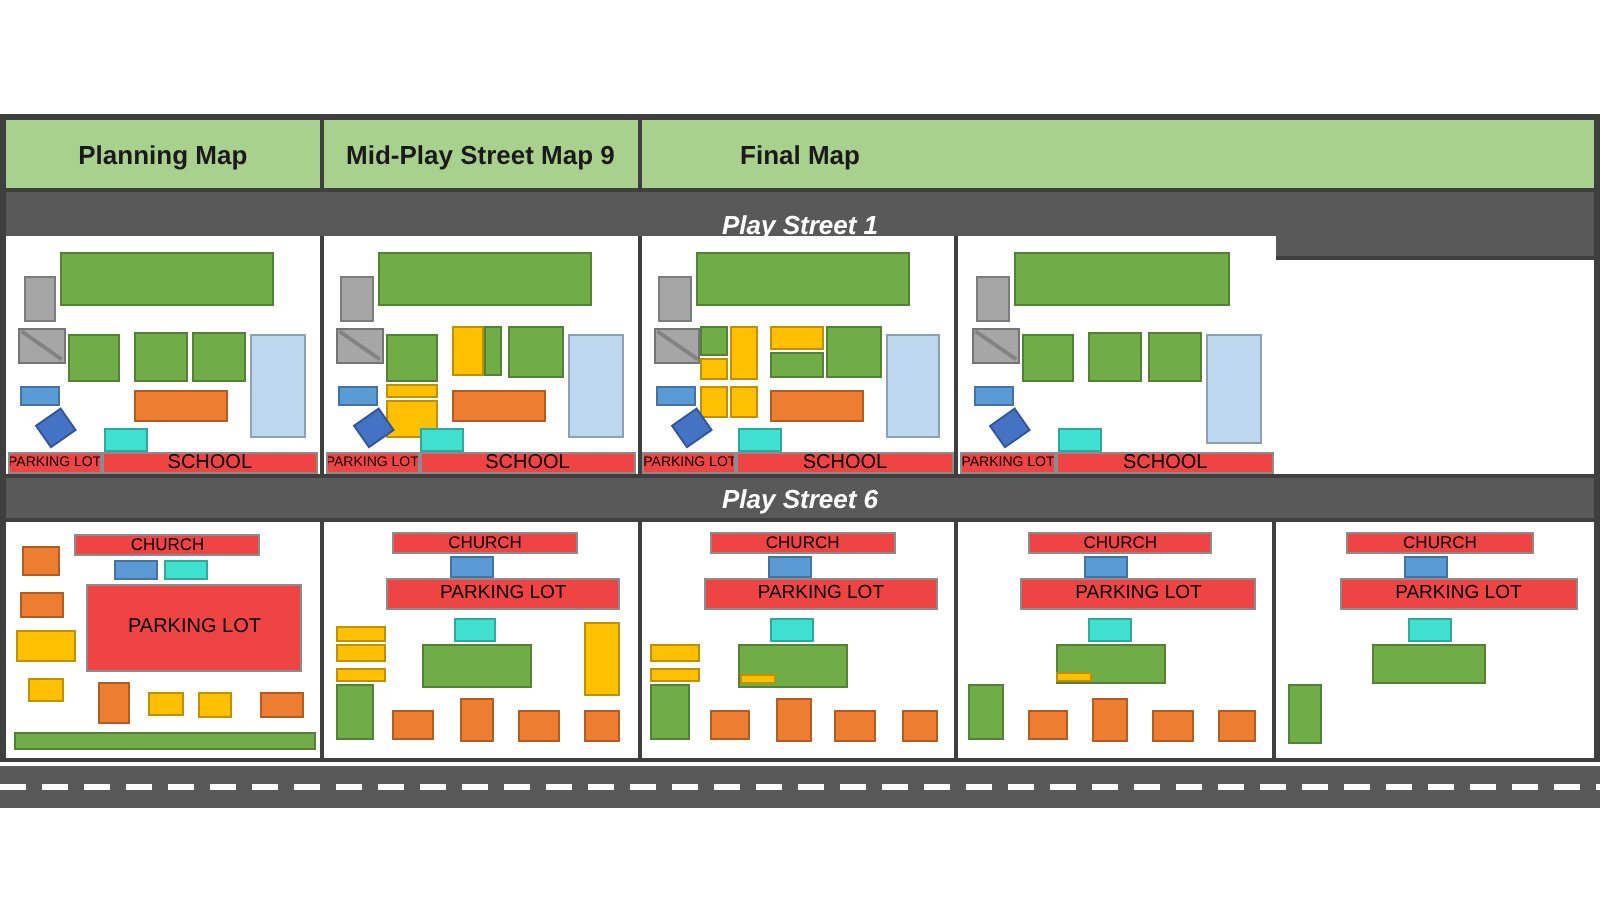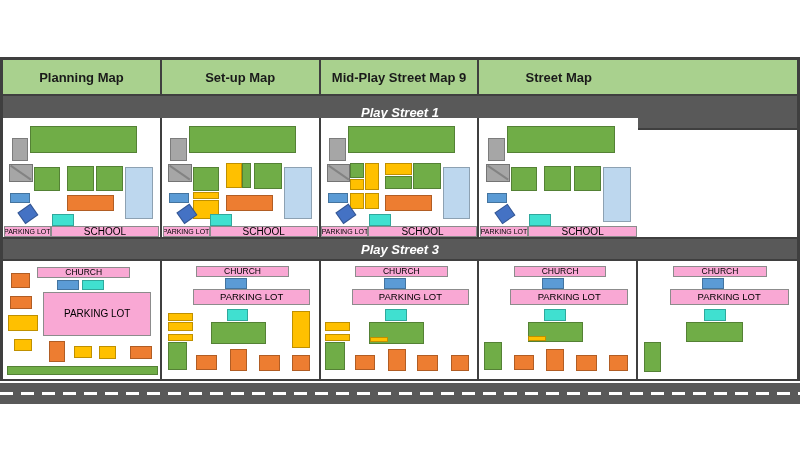--- a/index.html
+++ b/index.html
@@ -23,36 +23,35 @@
   .row2{top:261px;height:120px;border-bottom:2px solid #3f3f3f;}
   .cell{position:relative;background:#ffffff;border-right:2px solid #3f3f3f;
         box-sizing:border-box;overflow:hidden;}
   .cell:last-child{border-right:none;}
   .text-cell{background:#e7e6e6;display:flex;align-items:center;justify-content:center;
              text-align:center;font-size:13px;color:#1a1a1a;padding:0 18px;line-height:1.35;}
   .shp{position:absolute;box-sizing:border-box;}
   .rect{border:1px solid rgba(0,0,0,0.25);}
   .diag{background:#a6a6a6;border:1px solid rgba(0,0,0,0.3);}
   .diag svg{position:absolute;left:0;top:0;width:100%;height:100%;display:block;}
-  .lbl{background:#f9a8d4;border:1px solid #8c8c8c;color:#000;display:flex;
+  .lbl{background:#ef4444;border:1px solid #8c8c8c;color:#000;display:flex;
        align-items:center;justify-content:center;white-space:nowrap;line-height:1;overflow:hidden;text-align:right;}
   .road{top:383px;height:21px;background:#595959;border:none;}
   .road-line{position:absolute;left:0;top:9px;width:100%;height:3px;
      background:repeating-linear-gradient(90deg,#ffffff 0,#ffffff 13px,transparent 13px,transparent 21px);}
 </style>
 </head>
 <body>
 
 <div id="canvas">
 
   <div class="band header-row">
     <div class="header-cell">Planning Map</div>
-    <div class="header-cell">Set-up Map</div>
     <div class="header-cell">Mid-Play Street Map 9</div>
-    <div class="header-cell">Street Map</div>
+    <div class="header-cell">Final Map</div>
   </div>
 
   <div class="band banner banner1">Play Street 1</div>
 
   <div class="band map-row row1">
     <div class="cell">
         <div class="shp rect" style="left: 5.5%; top: 17%; width: 10.5%; height: 19%; background: rgb(166, 166, 166);"></div>
         <div class="shp rect" style="left: 17.5%; top: 6.5%; width: 68%; height: 23%; background: rgb(112, 173, 71);"></div>
         <div class="shp diag" style="left: 4%; top: 39%; width: 15%; height: 14.5%;">
           <svg viewBox="0 0 100 100" preserveAspectRatio="none">
@@ -129,21 +128,21 @@
         <div class="shp rect" style="left: 59.5%; top: 40.5%; width: 17%; height: 20.5%; background: rgb(112, 173, 71);"></div>
         <div class="shp rect" style="left: 78%; top: 41%; width: 17.5%; height: 46%; background: rgb(189, 215, 238);"></div>
         <div class="shp rect" style="left: 4.5%; top: 63%; width: 13%; height: 8.5%; background: rgb(91, 155, 213);"></div>
         <div class="shp rect" style="left: 11%; top: 75%; width: 10%; height: 12%; background: rgb(68, 114, 196); transform: rotate(-35deg);"></div>
         <div class="shp rect" style="left: 31%; top: 81%; width: 14%; height: 10%; background: rgb(64, 224, 208);"></div>
         <div class="shp lbl" style="left: 0.5%; top: 91%; width: 30%; height: 9%; font-size: 7px;">PARKING LOT</div>
         <div class="shp lbl" style="left: 30.5%; top: 91%; width: 69%; height: 9%; font-size: 10px;">SCHOOL</div>
       </div>
   </div>
 
-  <div class="band banner banner2">Play Street 3</div>
+  <div class="band banner banner2">Play Street 6</div>
 
   <div class="band map-row row2">
     <div class="cell">
         <div class="shp lbl" style="left: 22%; top: 5%; width: 59%; height: 9%; font-size: 8.5px;">CHURCH</div>
         <div class="shp rect" style="left: 5%; top: 10%; width: 12%; height: 12.5%; background: rgb(237, 125, 49);"></div>
         <div class="shp rect" style="left: 34.5%; top: 16%; width: 14%; height: 8.5%; background: rgb(91, 155, 213);"></div>
         <div class="shp rect" style="left: 50.6%; top: 16%; width: 14%; height: 8.5%; background: rgb(64, 224, 208);"></div>
         <div class="shp rect" style="left: 4.6%; top: 30%; width: 13.7%; height: 11%; background: rgb(237, 125, 49);"></div>
         <div class="shp lbl" style="left: 25.6%; top: 26.5%; width: 69%; height: 37%; font-size: 10px;">PARKING LOT</div>
         <div class="shp rect" style="left: 3%; top: 46%; width: 19.5%; height: 13%; background: rgb(255, 192, 0);"></div>

